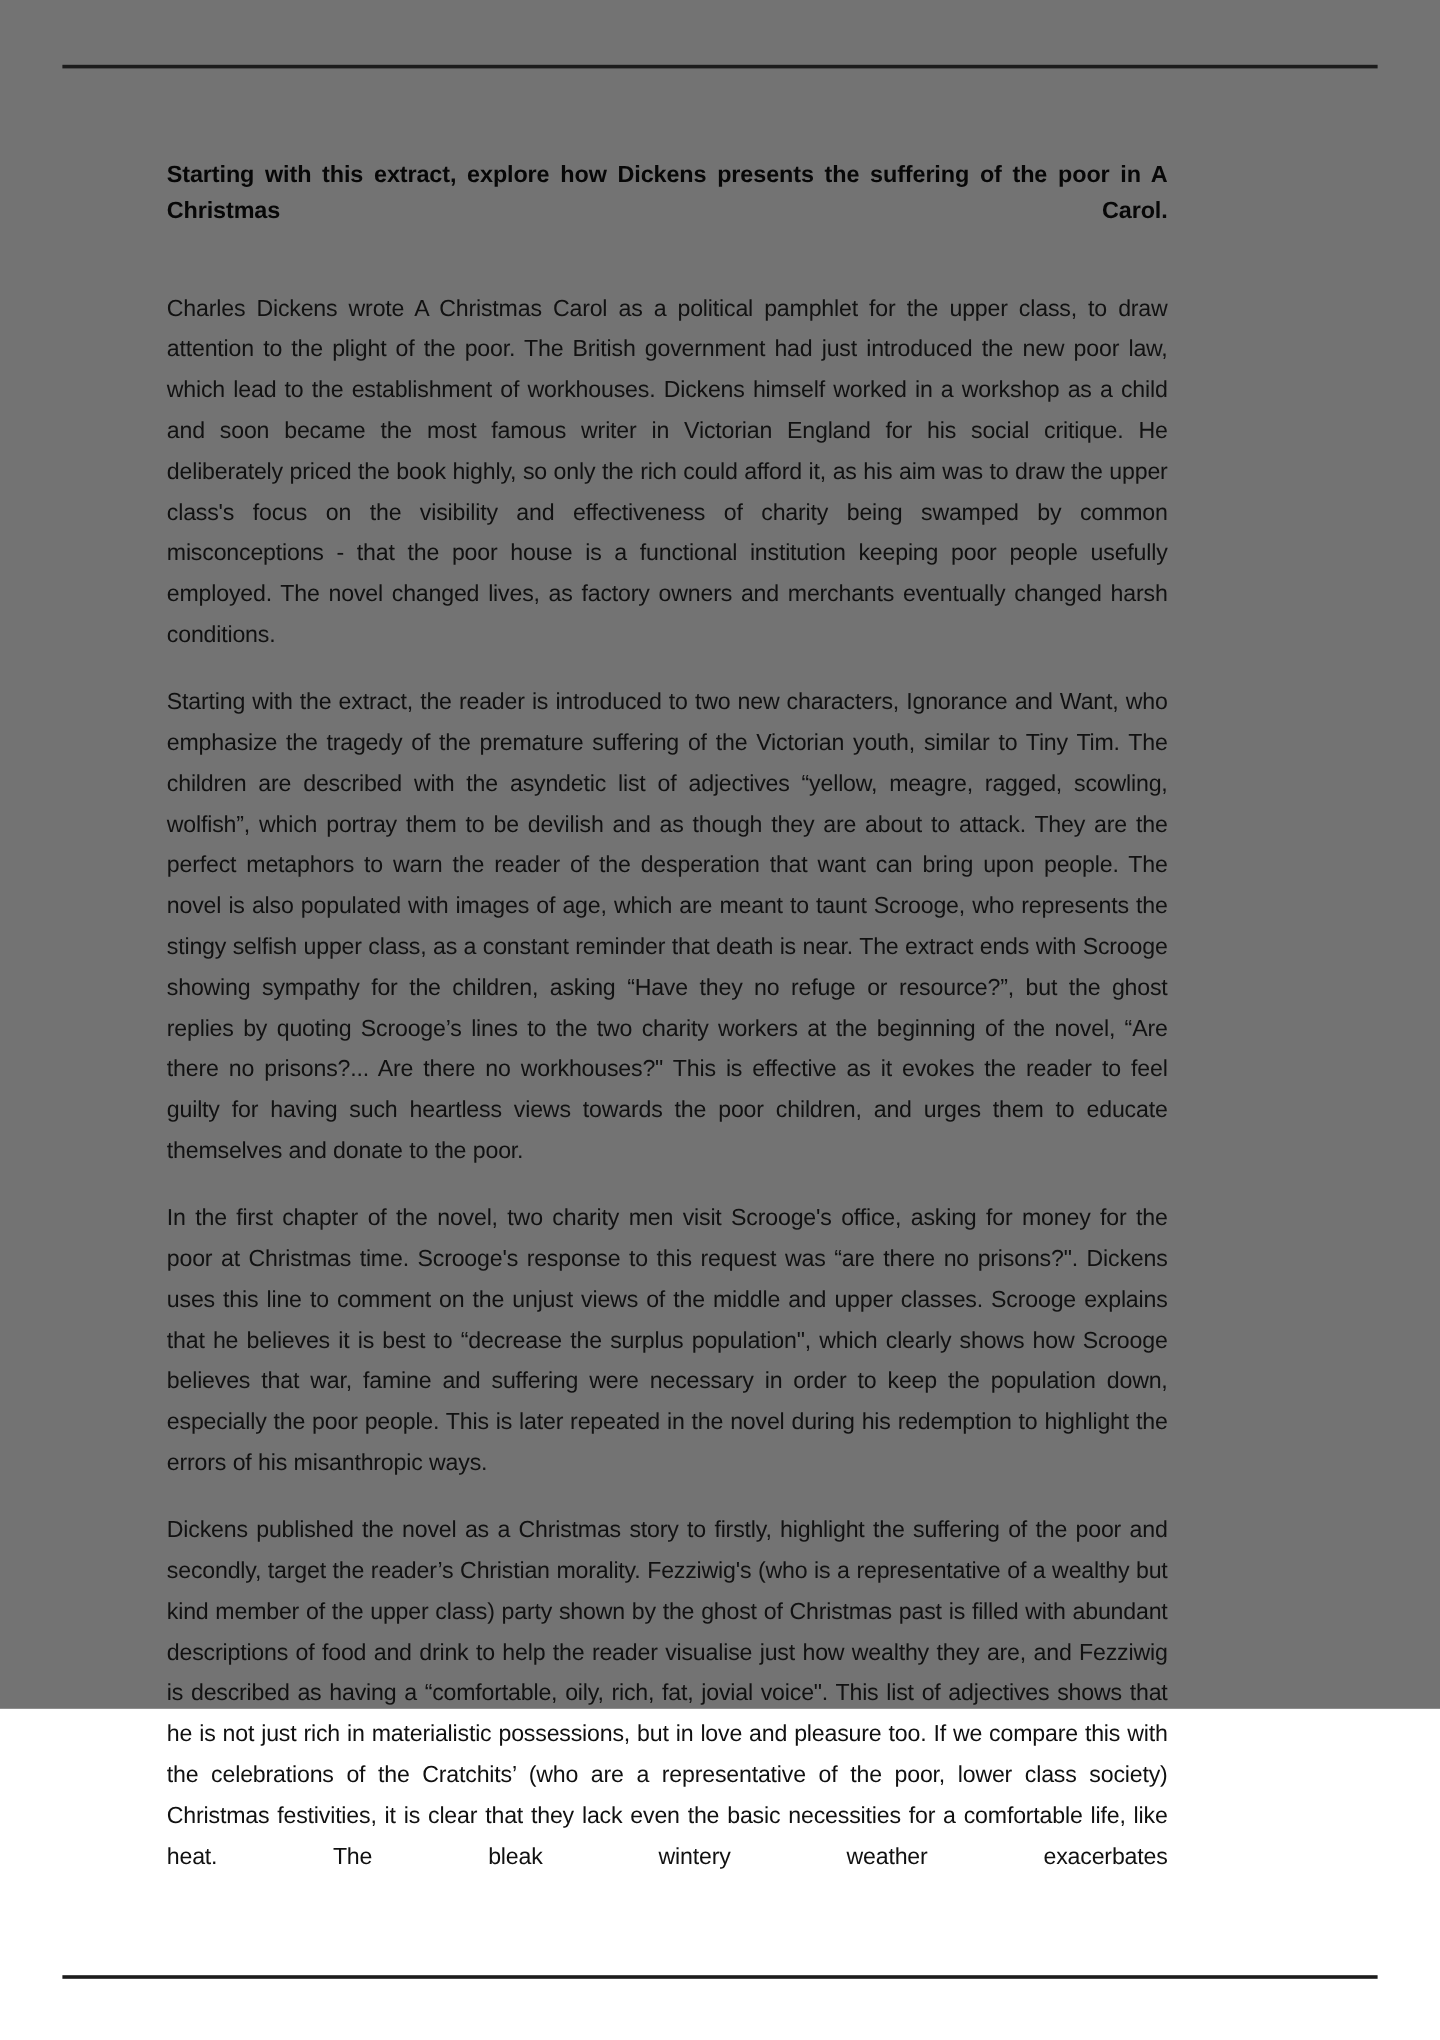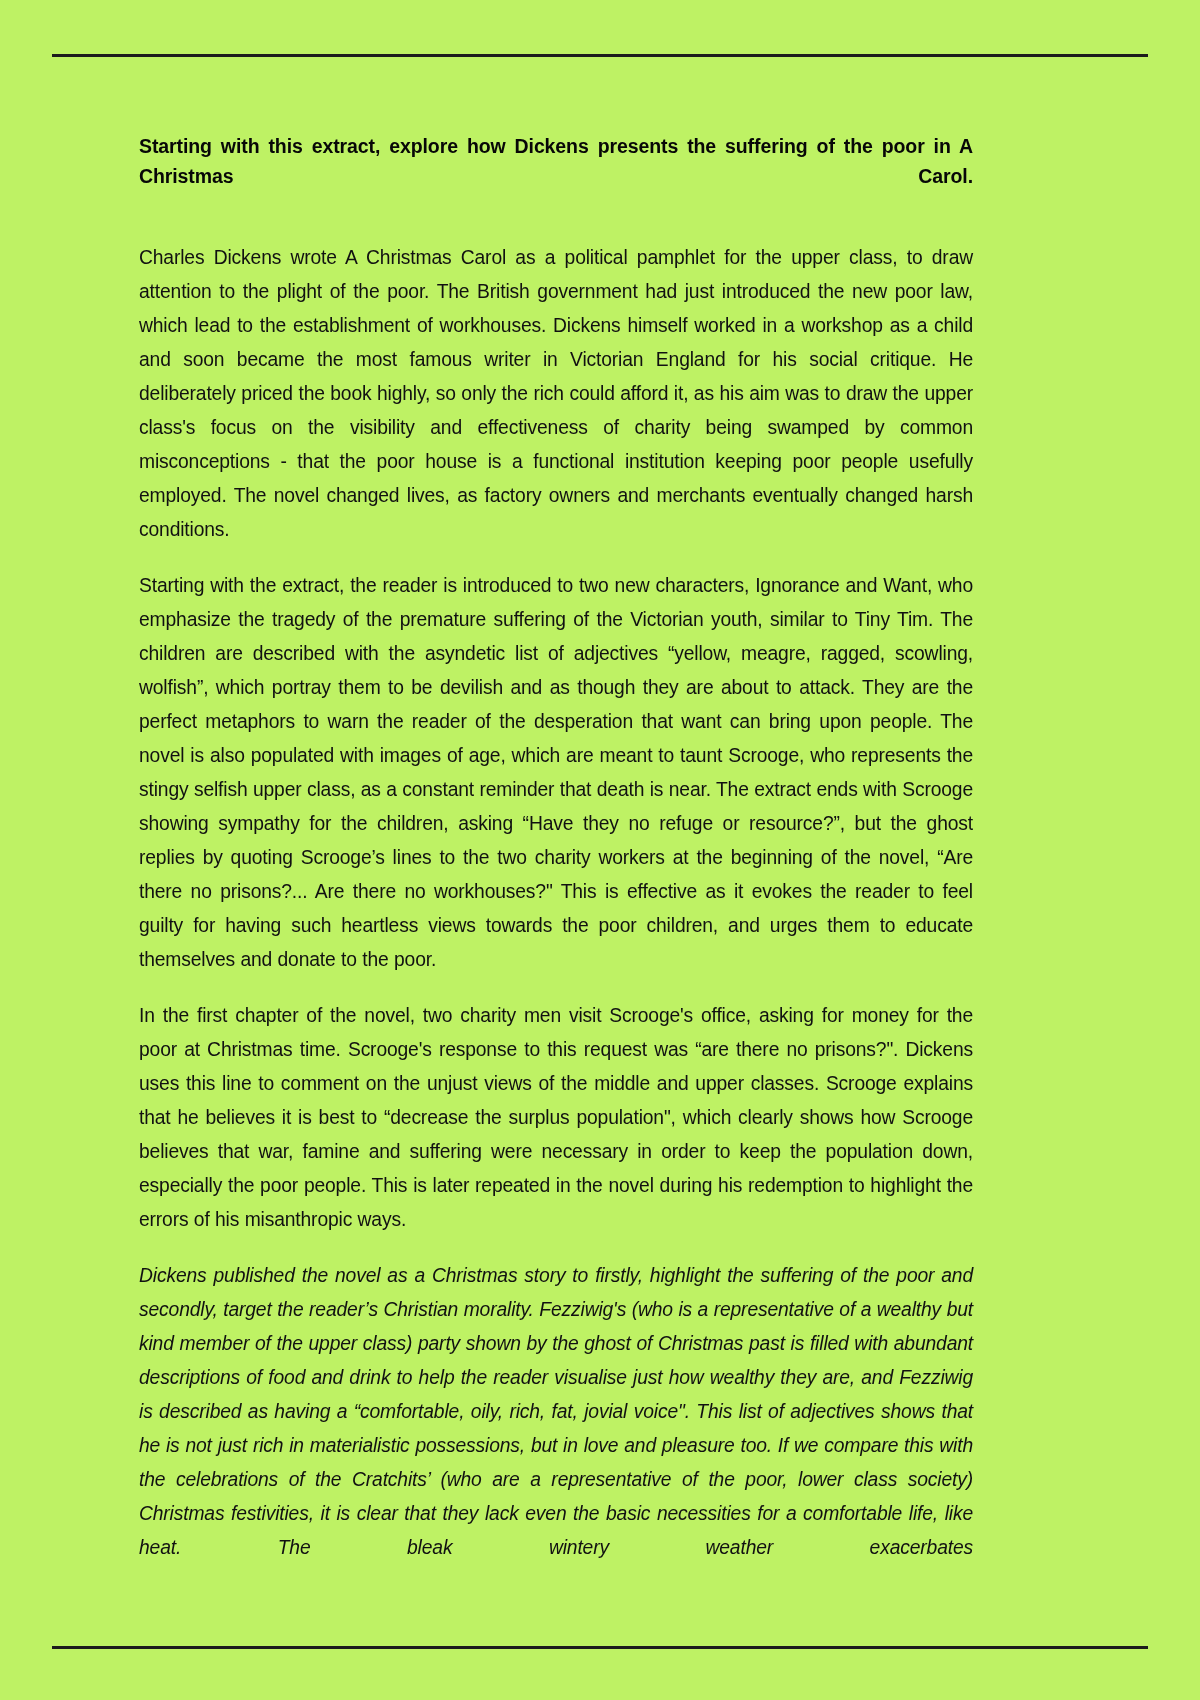--- a/index.html
+++ b/index.html
@@ -11,23 +11,23 @@
   body {
     width: 1200px;
     height: 1700px;
     font-family: "Liberation Sans", sans-serif;
     color: #000000;
     position: relative;
     overflow: hidden;
   }
   .page {
     width: 1200px;
-    height: 1700px;
+    height: 1424px;
     position: relative;
-    background: #bef264;
+    background: #737373;
     box-sizing: border-box;
   }
   .rule {
     position: absolute;
     left: 52px;
     right: 52px;
     height: 3px;
     background: #1c1c1c;
   }
   .rule-top { top: 54px; }
@@ -61,21 +61,20 @@
     line-height: 34px;
     text-align: justify;
     text-justify: inter-word;
     margin: 0 0 22px 0;
     letter-spacing: -0.15px;
     color: #111111;
     word-spacing: 0.2px;
   }
   p.para:last-child {
     margin-bottom: 0;
-    font-style: italic;
   }
   
   p.clipped::after {
     content: "";
     display: inline-block;
     width: 100%;
   }
 </style>
 </head>
 <body>

